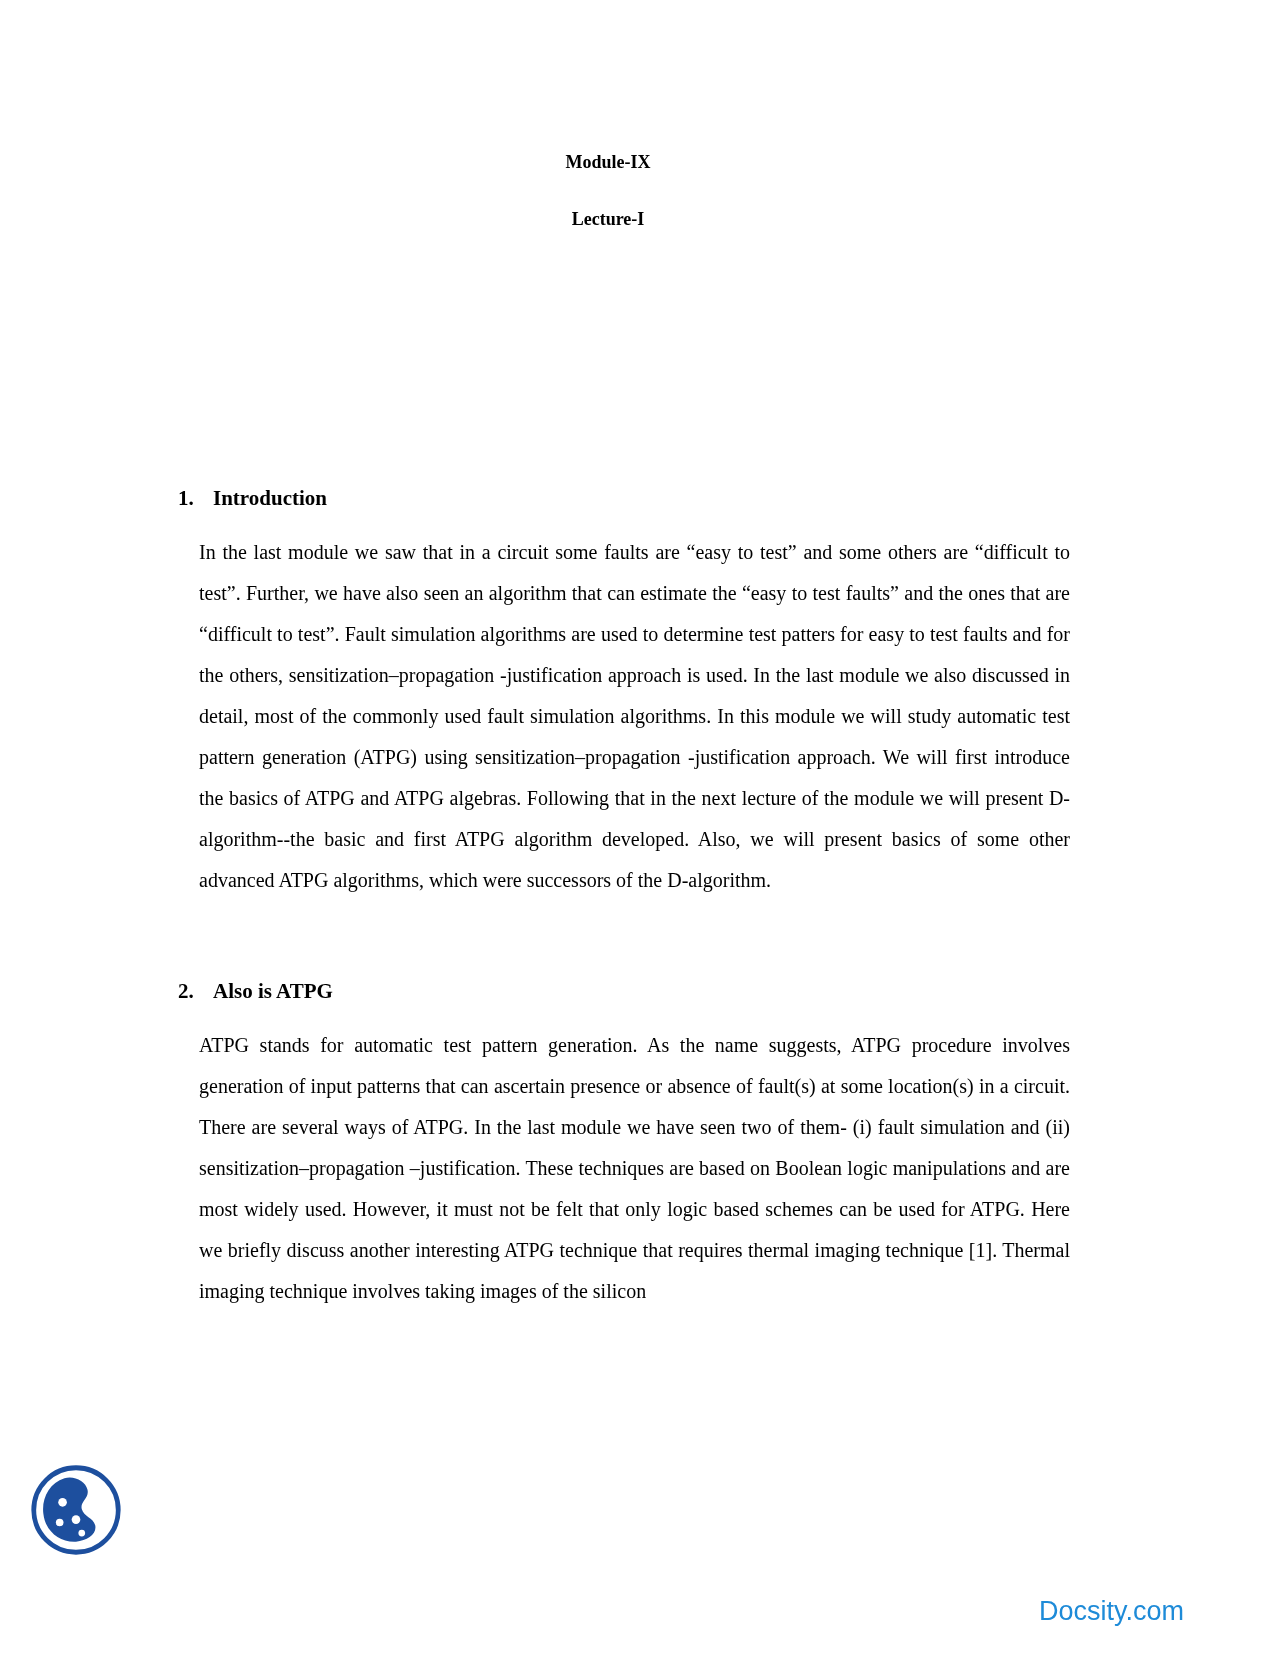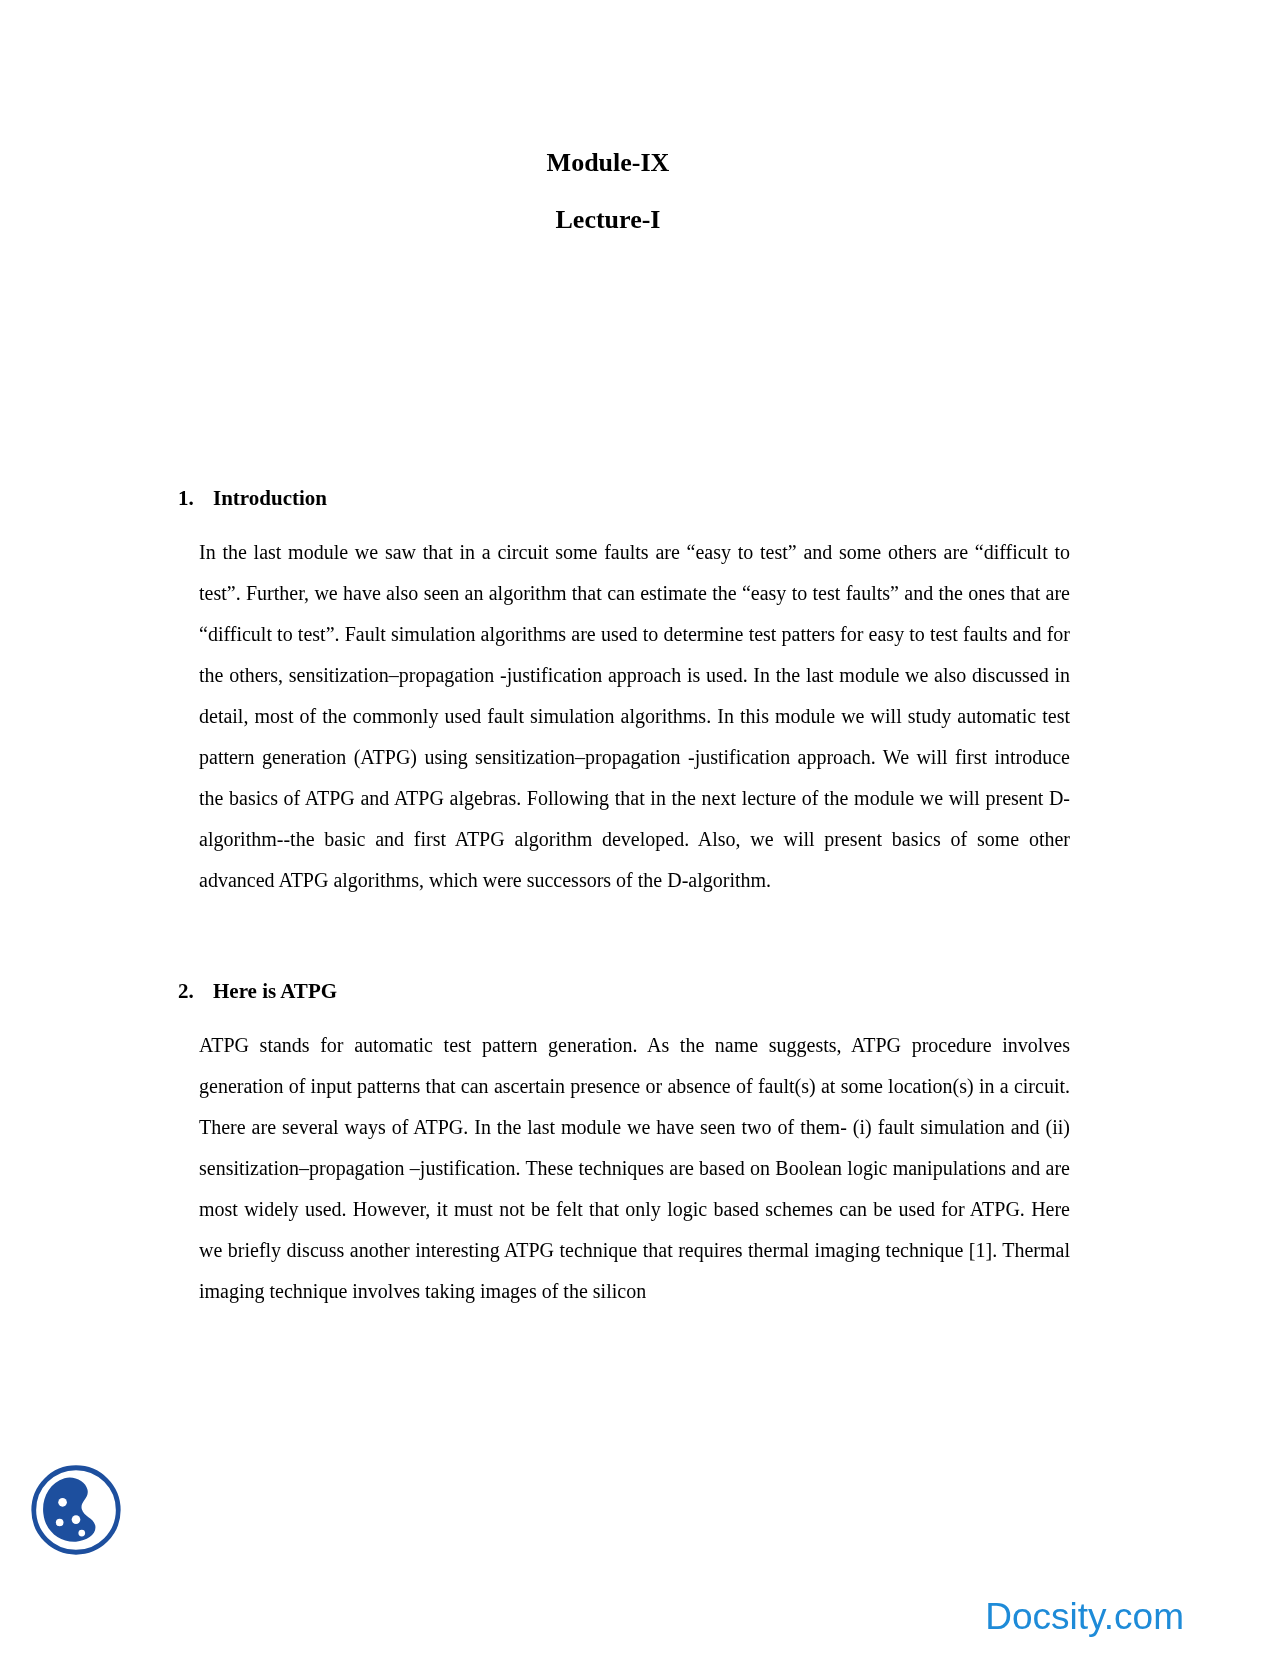--- a/index.html
+++ b/index.html
@@ -16,21 +16,21 @@
     font-family: "Liberation Serif", "DejaVu Serif", serif;
     overflow: hidden;
   }
   .title-block {
     position: absolute;
     top: 134px;
     left: 150px;
     width: 916px;
     text-align: center;
     font-weight: bold;
-    font-size: 26px;
+    font-size: 18px;
   }
   .title-line {
     line-height: 57px;
     white-space: nowrap;
   }
   .body-content {
     position: absolute;
     top: 478px;
     left: 178px;
     width: 892px;
@@ -65,21 +65,21 @@
   }
   .logo svg {
     width: 100%;
     height: 100%;
   }
   .brand-link {
     position: absolute;
     top: 1596px;
     right: 96px;
     font-family: "Liberation Sans", sans-serif;
-    font-size: 37px;
+    font-size: 27px;
     color: #1e8bd8;
     text-decoration: none;
     cursor: pointer;
   }
 </style>
 </head>
 <body>
 
 <div class="page">
 
@@ -94,21 +94,21 @@
       <h2 class="section-heading">
         <span class="sec-num">1.</span>
         <span class="sec-title">Introduction</span>
       </h2>
       <p class="para">In the last module we saw that in a circuit some faults are “easy to test” and some others are “difficult to test”. Further, we have also seen an algorithm that can estimate the “easy to test faults” and the ones that are “difficult to test”.  Fault simulation algorithms are used to determine test patters for easy to test faults and for the others, sensitization–propagation -justification approach is used. In the last module we also discussed in detail, most of the commonly used fault simulation algorithms. In this module we will study automatic test pattern generation (ATPG) using sensitization–propagation -justification approach. We will first introduce the basics of ATPG and ATPG algebras. Following that in the next lecture of the module we will present D-algorithm--the basic and first ATPG algorithm developed. Also, we will present basics of some other advanced ATPG algorithms, which were successors of the D-algorithm.</p>
     </section>
 
     <section class="section">
       <h2 class="section-heading">
         <span class="sec-num">2.</span>
-        <span class="sec-title">Here is ATPG</span>
+        <span class="sec-title">Also is ATPG</span>
       </h2>
       <p class="para">ATPG stands for automatic test pattern generation. As the name suggests, ATPG procedure involves generation of input patterns that can ascertain presence or absence of fault(s) at some location(s) in a circuit. There are several ways of ATPG. In the last module we have seen two of them- (i) fault simulation and (ii) sensitization–propagation –justification. These techniques are based on Boolean logic manipulations and are most widely used. However, it must not be felt that only logic based schemes can be used for ATPG. Here we briefly discuss another interesting ATPG technique that requires thermal imaging technique [1]. Thermal imaging technique involves taking images of the silicon</p>
     </section>
 
   </main>
 
   <div class="logo">
     <span>
       <svg viewBox="0 0 100 100" xmlns="http://www.w3.org/2000/svg">
         <circle cx="50" cy="50" r="44" fill="#ffffff" stroke="#1d4f9e" stroke-width="5"></circle>

